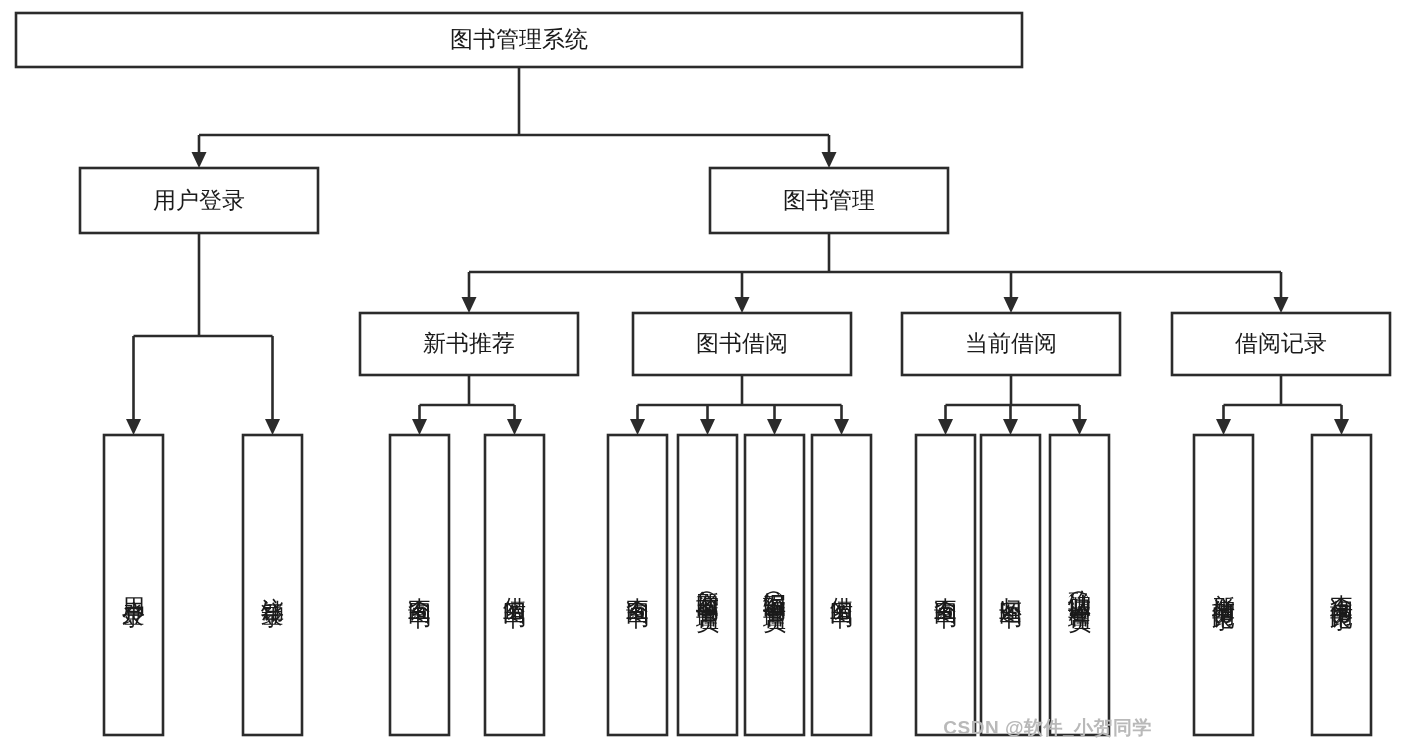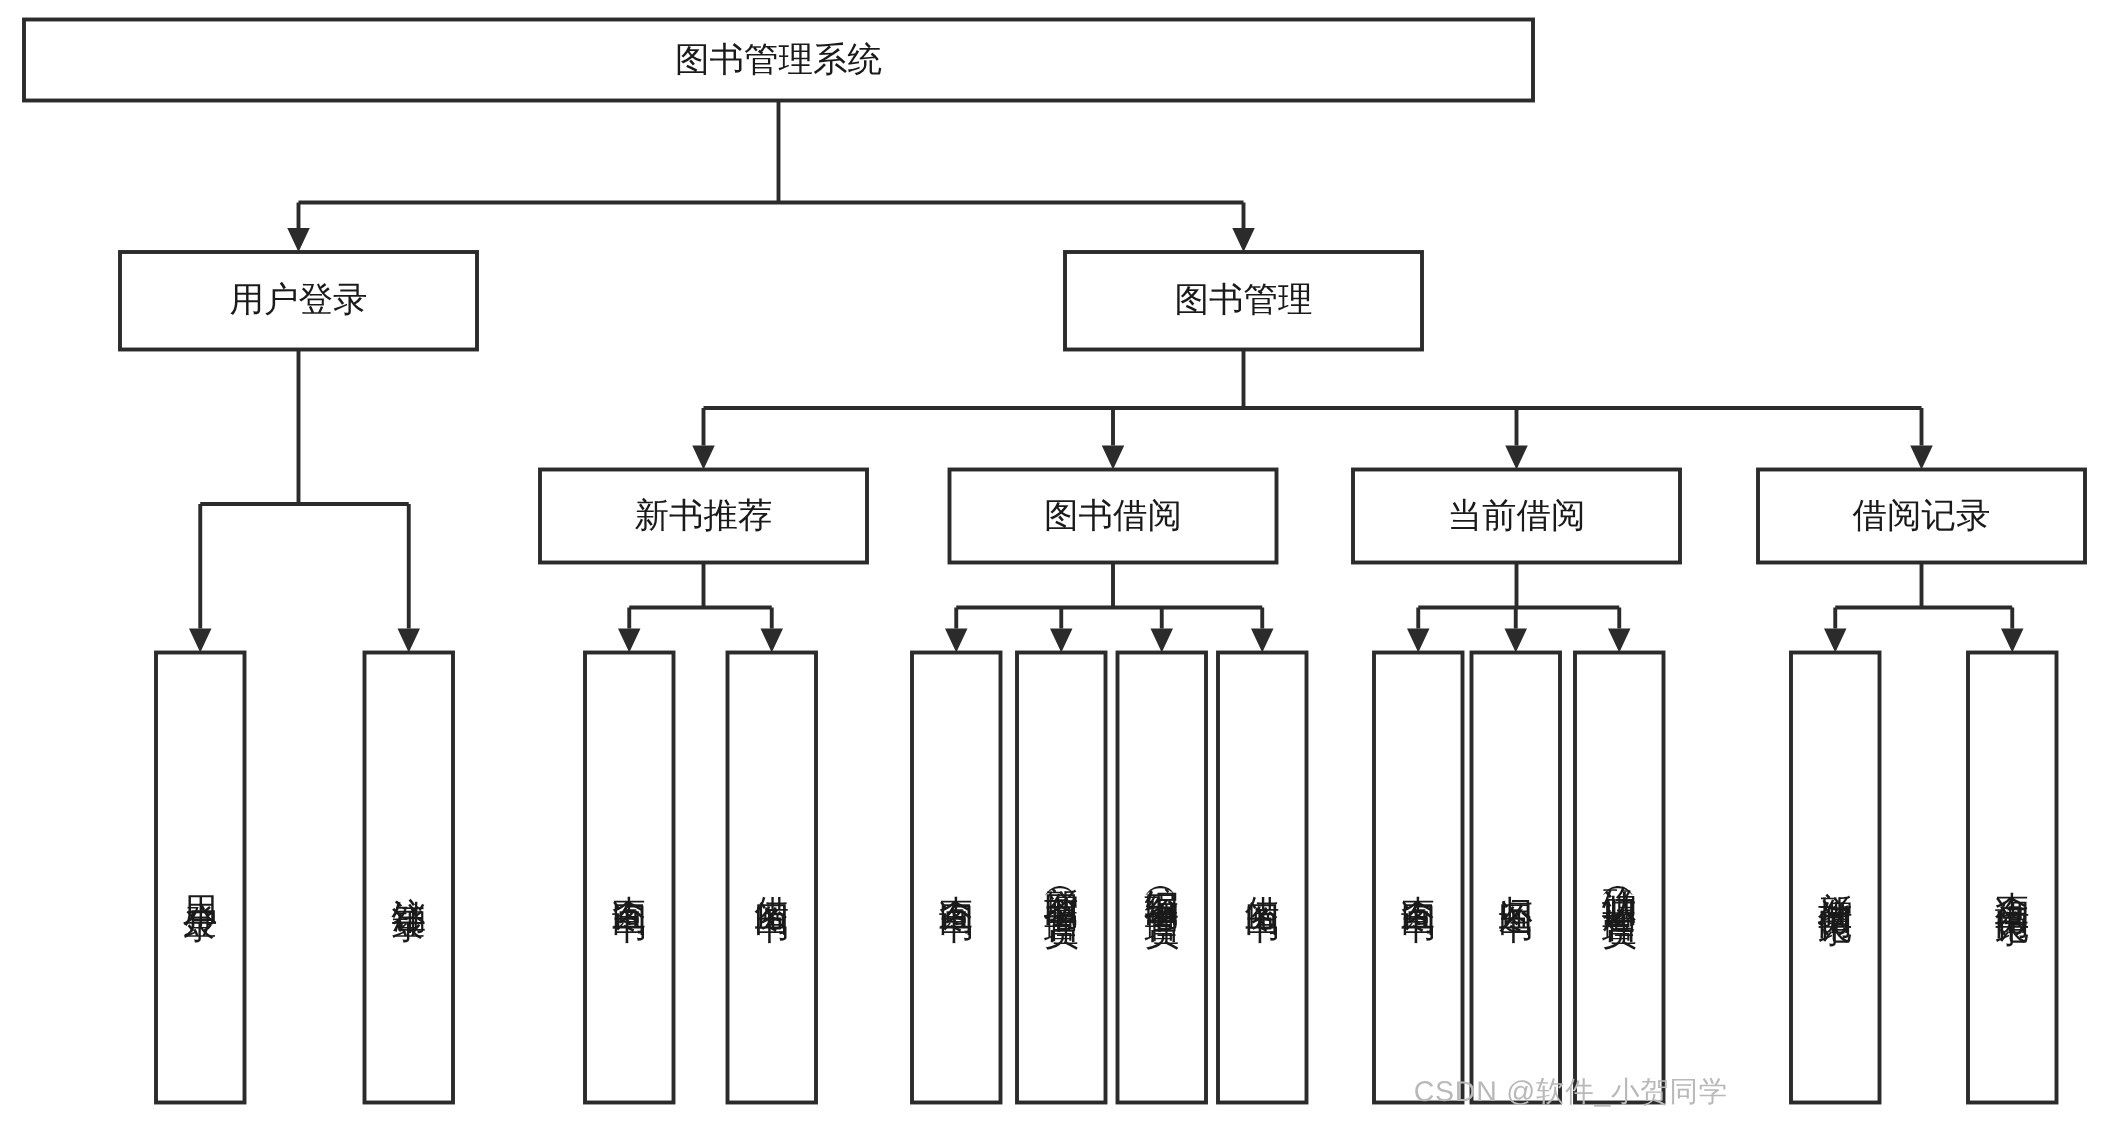--- a/index.html
+++ b/index.html
@@ -75,20 +75,21 @@
   }
   .watermark {
     position: absolute;
     right: 8px;
     bottom: 6px;
     font-family: "Liberation Sans", "DejaVu Sans", sans-serif;
     font-size: 19px;
     color: #b9b9b9;
     white-space: nowrap;
     letter-spacing: 0.5px;
+    font-weight: bold;
   }
 </style>
 </head>
 <body>
 
 <div id="diagram-root">
 
   <svg id="diagram-svg" viewBox="0 0 1405 747">
     <g id="edges-layer">
         <line x1="519" y1="67" x2="519" y2="135" class="edge-line"></line>

